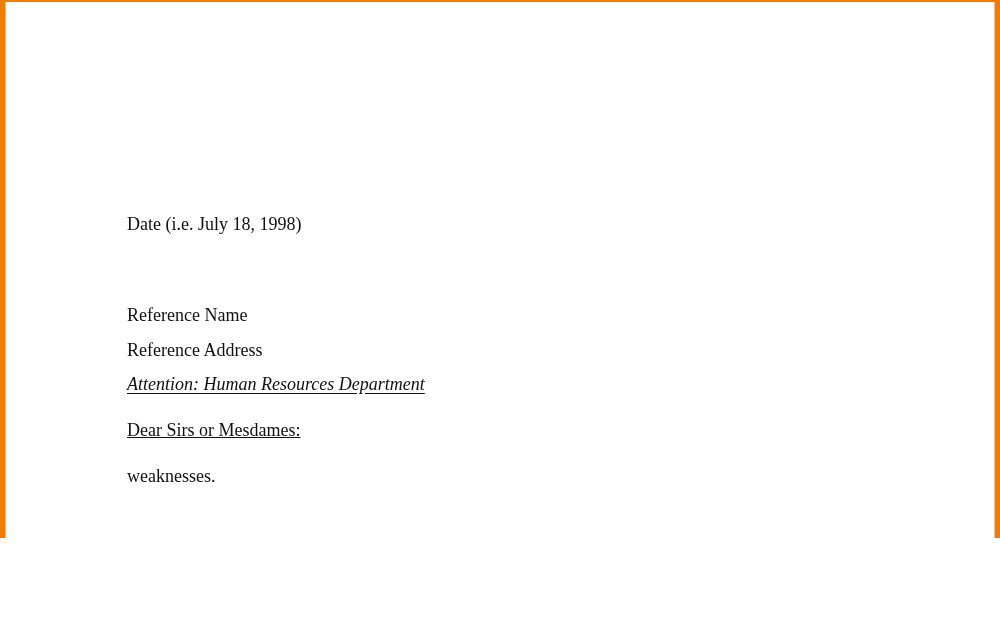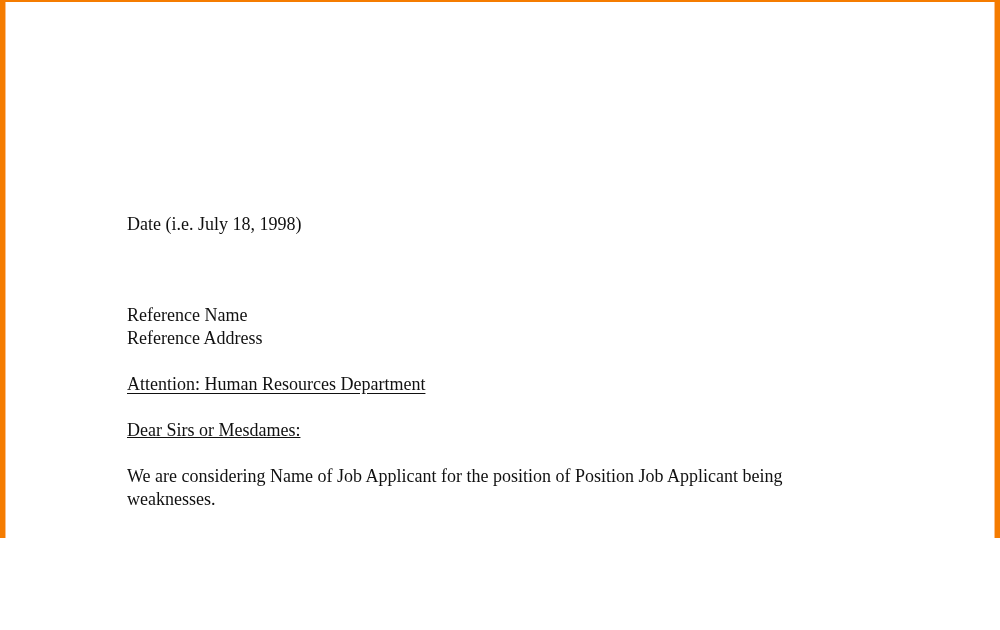--- a/index.html
+++ b/index.html
@@ -56,27 +56,26 @@
     .para span { display: block; white-space: nowrap; }
   </style>
 </head>
 <body>
 
 <div class="frame">
   <div class="doc">
     <div class="line" style="top:211px;">Date (i.e. July 18, 1998)</div>
 
     <div class="line" style="top:302px;">Reference Name</div>
-    <div class="line" style="top:325px;">Reference Address</div>
+    <div class="line" style="top:337px;">Reference Address</div>
 
-    <div class="line u" style="top:371px;">Attention: Human Resources Department</div>
+    <div class="line u" style="top:371px;font-style:italic;">Attention: Human Resources Department</div>
 
     <div class="line" style="top:417px;text-decoration:underline;">Dear Sirs or Mesdames:</div>
 
     <div class="para" style="top:463px;">
-      <span>We are considering Name of Job Applicant for the position of Position Job Applicant being</span>
       <span>weaknesses.</span>
     </div>
 
     <div class="para" style="top:578px;">
     </div>
   </div>
 </div>
 
 </body></html>

